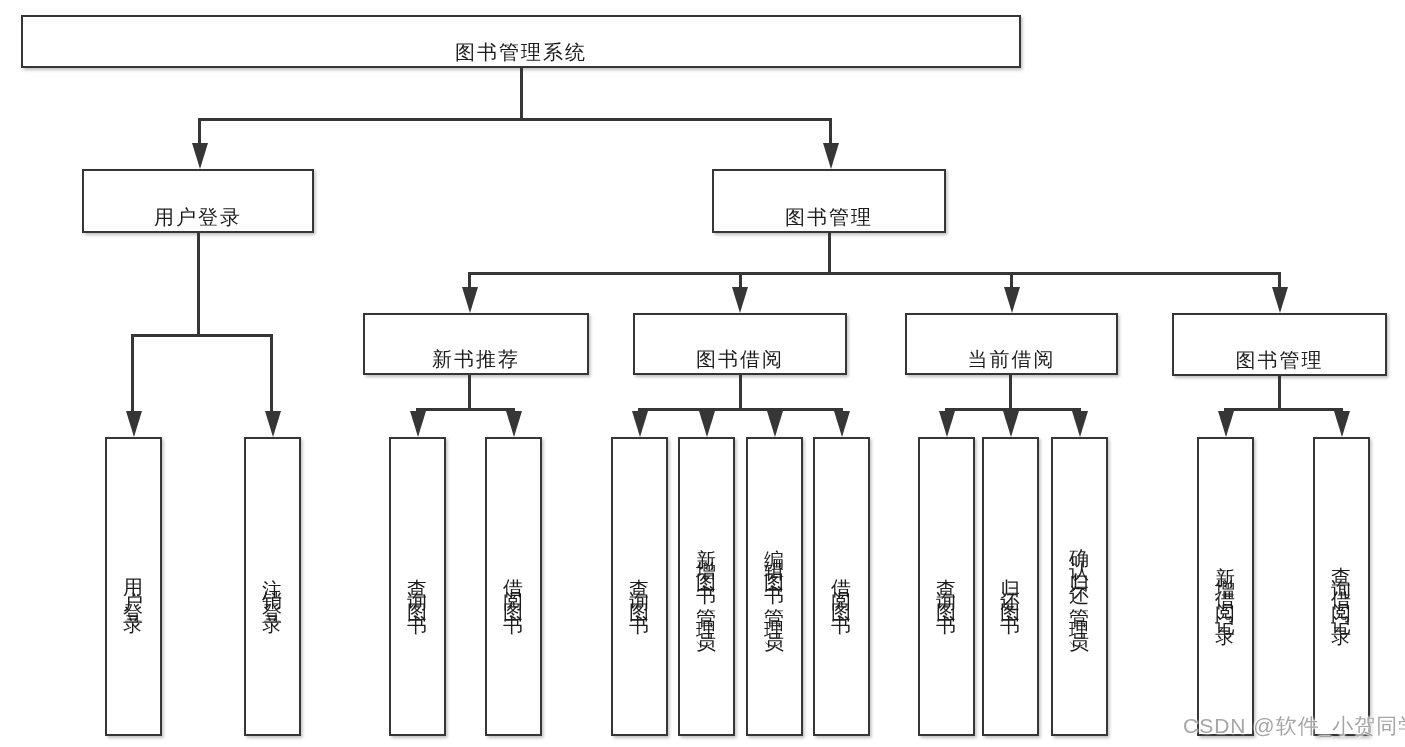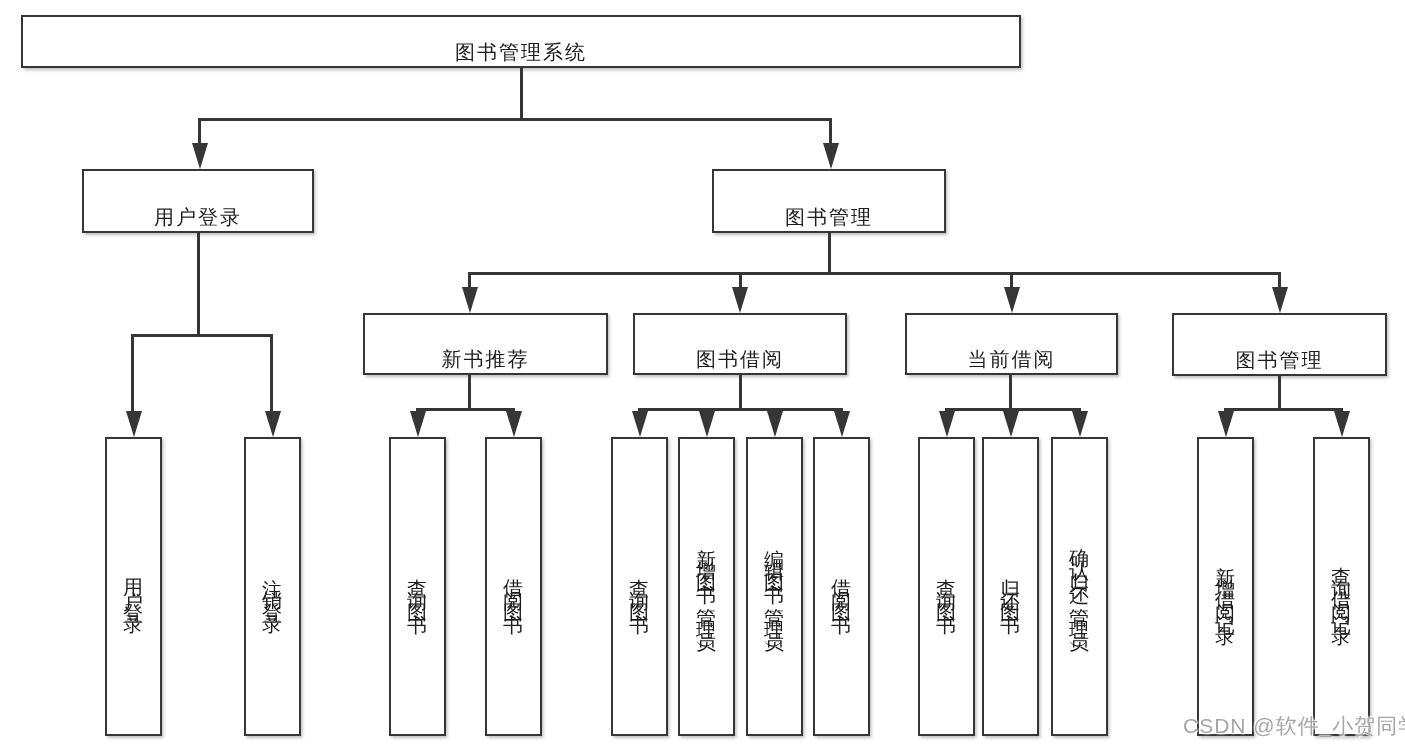--- a/index.html
+++ b/index.html
@@ -80,21 +80,21 @@
   <div class="hline" style="left:469px;top:272px;width:812px;"></div>
   <div class="vline" style="left:468px;top:272px;height:18px;"></div>
   <div class="arrow" style="left:461.5px;top:287px;"></div>
   <div class="vline" style="left:738.5px;top:272px;height:18px;"></div>
   <div class="arrow" style="left:732px;top:287px;"></div>
   <div class="vline" style="left:1010px;top:272px;height:18px;"></div>
   <div class="arrow" style="left:1003.5px;top:287px;"></div>
   <div class="vline" style="left:1278px;top:272px;height:18px;"></div>
   <div class="arrow" style="left:1271.5px;top:287px;"></div>
 
-  <div class="box" style="left:363px;top:313px;width:245px;height:62px;">
+  <div class="box" style="left:363px;top:313px;width:226px;height:62px;">
     <span>新书推荐</span>
   </div>
   <div class="box" style="left:633px;top:313px;width:214px;height:62px;">
     <span>图书借阅</span>
   </div>
   <div class="box" style="left:905px;top:313px;width:213px;height:62px;">
     <span>当前借阅</span>
   </div>
   <div class="box" style="left:1172px;top:313px;width:215px;height:63px;">
     <span>图书管理</span>

